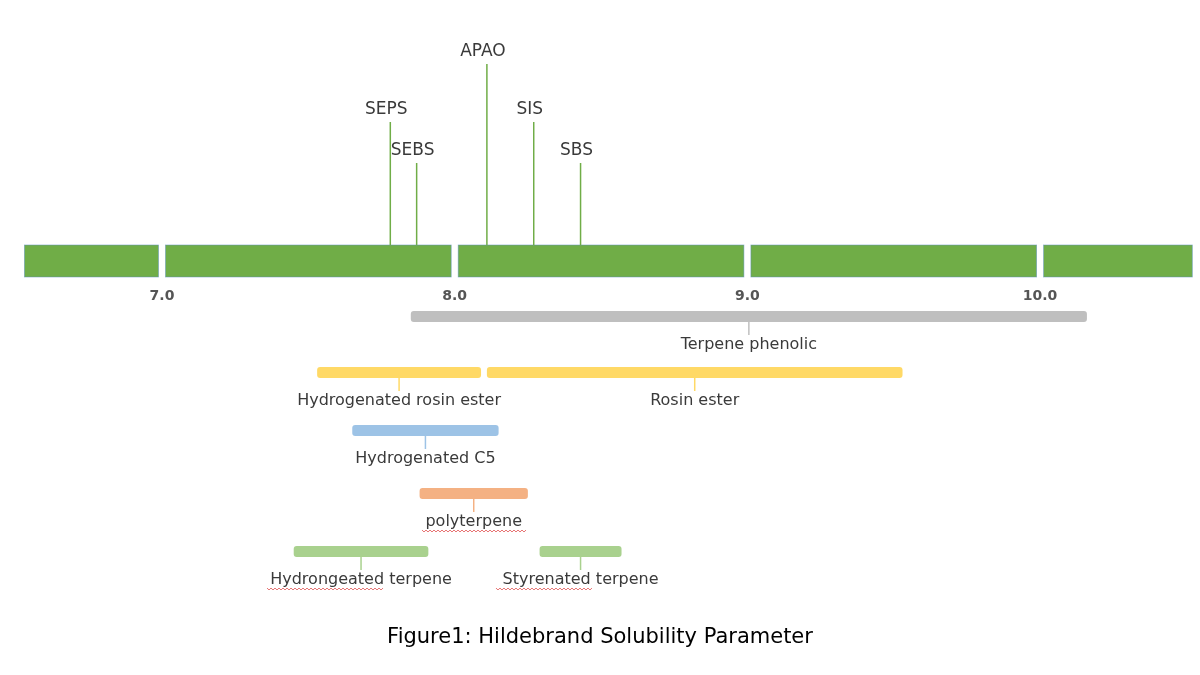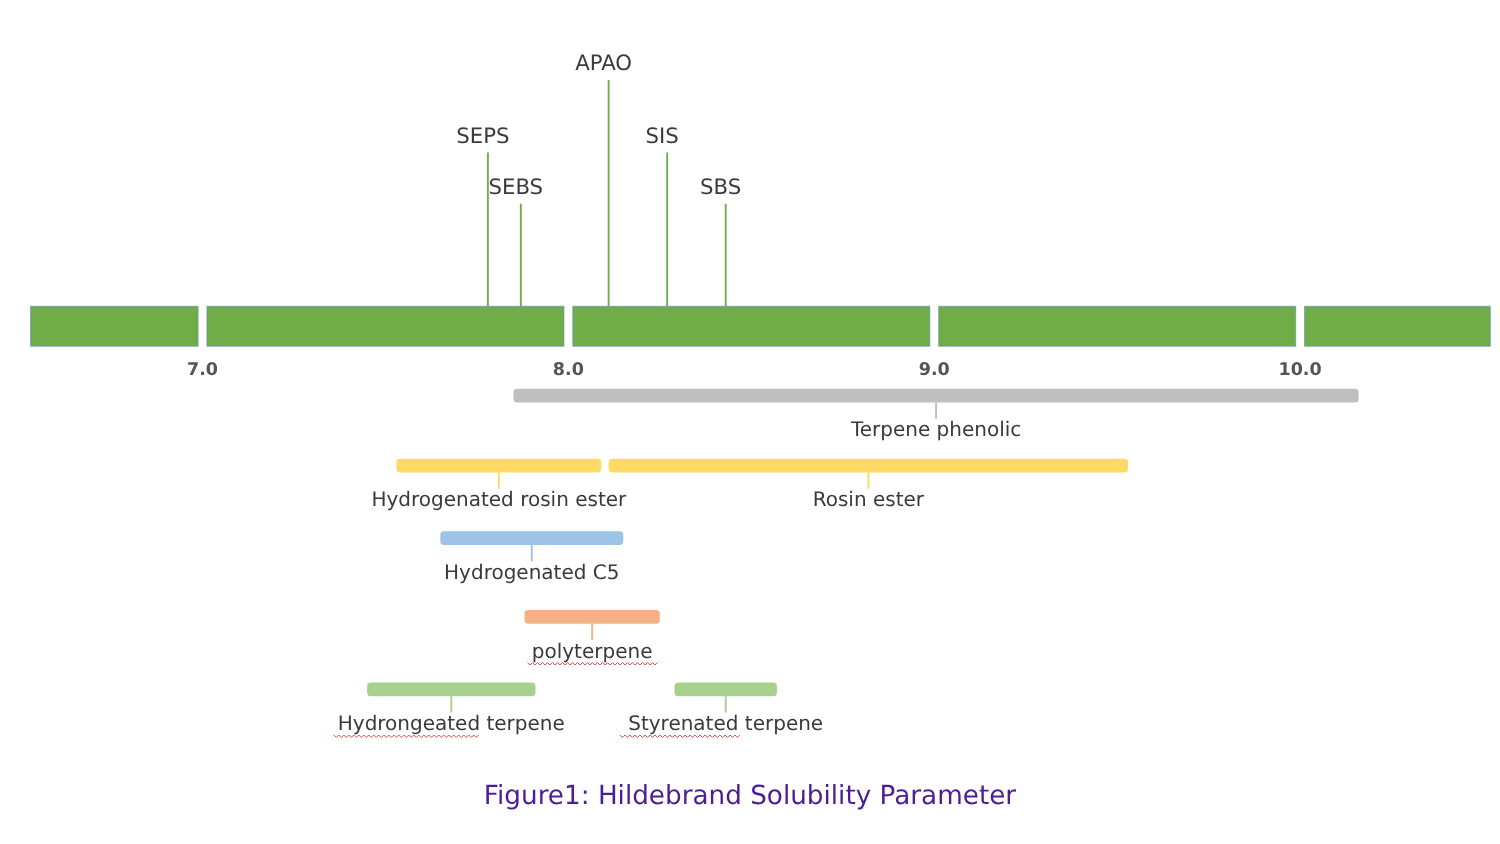--- a/index.html
+++ b/index.html
@@ -4,21 +4,21 @@
 <style>
   html, body { margin:0; padding:0; background:#ffffff; }
   body { width:1200px; height:675px; position:relative; overflow:hidden;
          font-family:"Liberation Sans", "DejaVu Sans", sans-serif; }
   #chart { position:absolute; left:0; top:0; }
   .lbl { font-family:"DejaVu Sans", "Liberation Sans", sans-serif; fill:#3a3a3a; }
   .tick { font-family:"DejaVu Sans", sans-serif; font-size:14px; fill:#555; font-weight:bold; }
   .marker-lbl { font-size:17px; }
   .range-lbl { font-size:16px; }
   .caption { position:absolute; left:0; width:1200px; top:624px; text-align:center;
-             font-family:"DejaVu Sans", sans-serif; font-size:21px; color:#4c1d95; }
+             font-family:"DejaVu Sans", sans-serif; font-size:21px; color:#000000; }
 </style>
 </head>
 <body>
 
 <svg id="chart" width="1200" height="675">
     <rect x="24.43100000000007" y="245" width="134.06899999999993" height="32" fill="#70ad47" stroke="#5b8fbf" stroke-width="0.8" stroke-opacity="0.6"></rect>
     <rect x="165.5" y="245" width="285.7" height="32" fill="#70ad47" stroke="#5b8fbf" stroke-width="0.8" stroke-opacity="0.6"></rect>
     <rect x="458.2" y="245" width="285.7" height="32" fill="#70ad47" stroke="#5b8fbf" stroke-width="0.8" stroke-opacity="0.6"></rect>
     <rect x="750.9" y="245" width="285.69999999999993" height="32" fill="#70ad47" stroke="#5b8fbf" stroke-width="0.8" stroke-opacity="0.6"></rect>
     <rect x="1043.6" y="245" width="148.70399999999995" height="32" fill="#70ad47" stroke="#5b8fbf" stroke-width="0.8" stroke-opacity="0.6"></rect>

